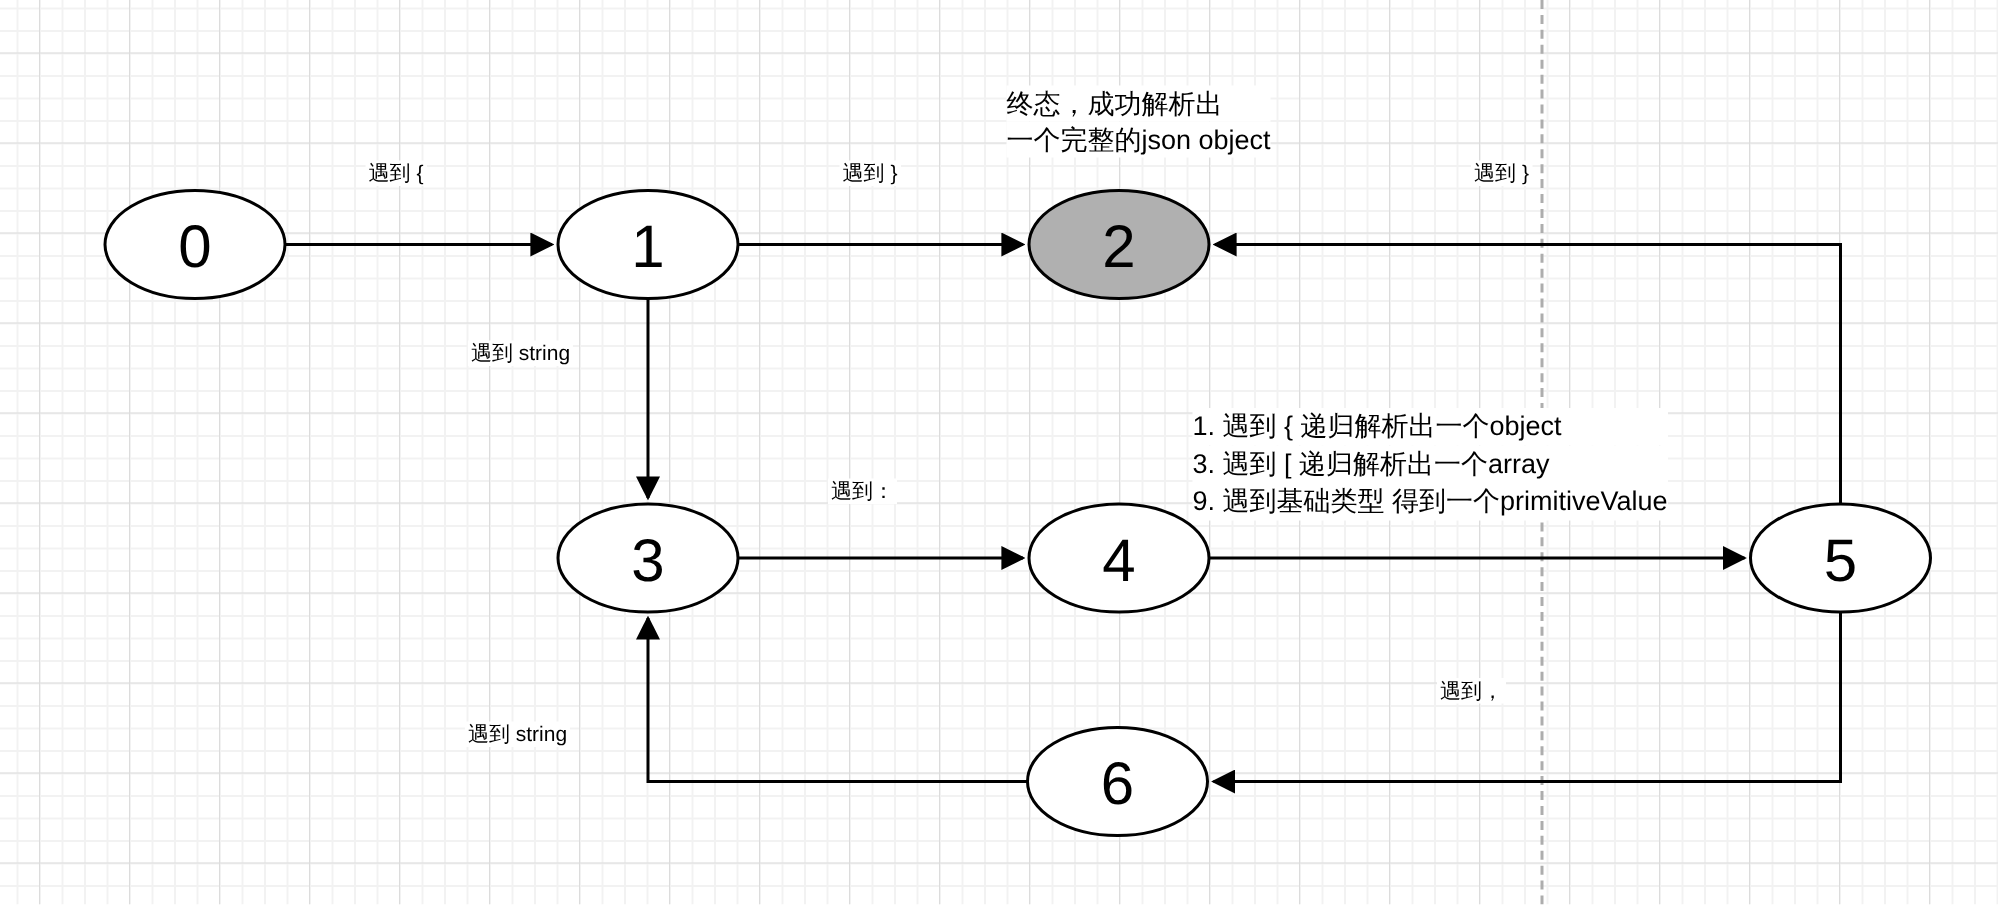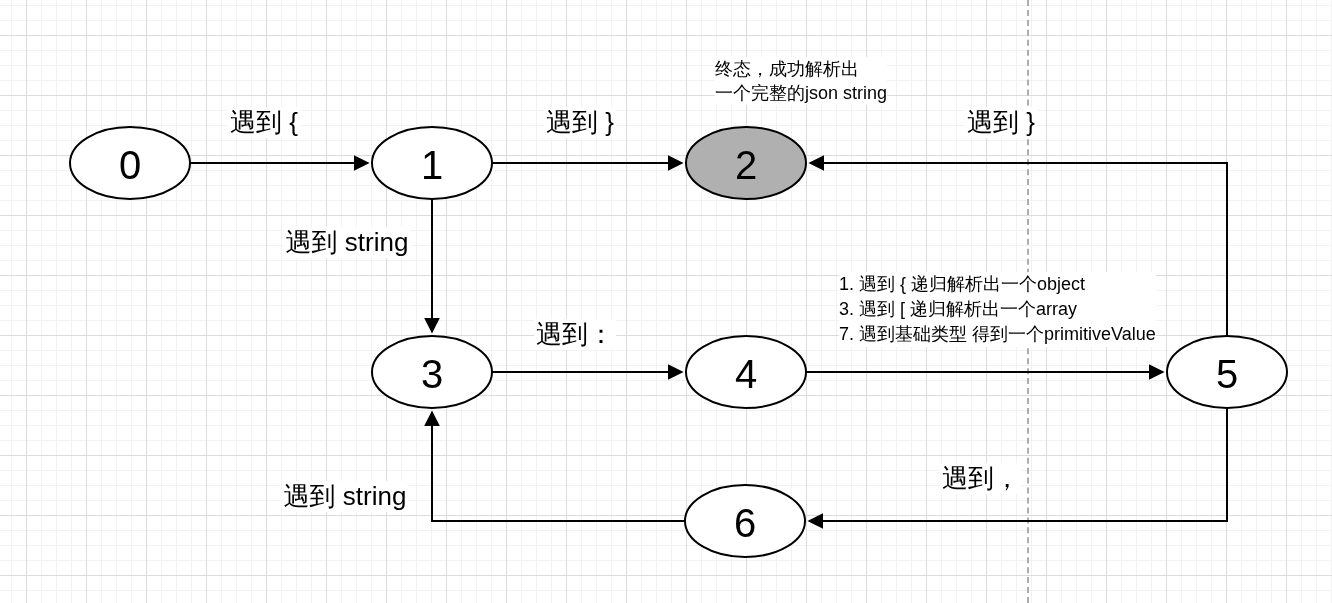--- a/index.html
+++ b/index.html
@@ -30,34 +30,34 @@
   .edge{stroke:var(--ink);stroke-width:2;fill:none;}
   .node-ellipse{stroke:var(--ink);stroke-width:2;}
   .node-label{
     font-family:"Liberation Sans","DejaVu Sans",sans-serif;
     font-size:40px;fill:var(--ink);
     text-anchor:middle;dominant-baseline:central;
   }
   .edge-label{
     position:absolute;
     transform:translateX(-50%);
-    font-size:26px;color:var(--ink);
+    font-size:14px;color:var(--ink);
     background:#ffffff;
     white-space:nowrap;
     line-height:1.2;
     padding:0 2px;
   }
   .annotation{
     position:absolute;
     font-size:18px;color:var(--ink);
     line-height:24px;
     white-space:nowrap;
   }
   .annotation span{display:inline-block;background:#ffffff;}
-  .annotation .line{display:block;margin-left:44px;}
+  .annotation .line{display:block;}
   .page-divider{
     position:absolute;
     top:0;bottom:0;
     left:1027px;width:0;
     border-left:2px dashed var(--divider);
   }
 </style>
 </head>
 <body>
 
@@ -109,27 +109,27 @@
       <ellipse class="node-ellipse" cx="745" cy="521" rx="60" ry="36" fill="#ffffff"></ellipse>
       <text class="node-label" x="745" y="523">6</text>
     </g>
   </svg>
 
   <div class="edge-label" style="left:264px;top:107px;">遇到 {</div>
   <div class="edge-label" style="left:580px;top:107px;">遇到 }</div>
   <div class="edge-label" style="left:1001px;top:107px;">遇到 }</div>
   <div class="edge-label" style="left:347px;top:227px;">遇到 string</div>
   <div class="edge-label" style="left:575px;top:319px;">遇到：</div>
-  <div class="edge-label" style="left:981px;top:463px;font-family:Liberation Serif, serif;">遇到，</div>
+  <div class="edge-label" style="left:981px;top:452px;">遇到，</div>
   <div class="edge-label" style="left:345px;top:481px;">遇到 string</div>
 
   <div class="annotation" style="left:671px;top:57px;">
     <span class="line">终态，成功解析出</span>
-    <span class="line">一个完整的json string</span>
+    <span class="line">一个完整的json object</span>
   </div>
 
   <div class="annotation" style="left:795px;top:272px;line-height:25px;">
     <span class="line">1. 遇到 { 递归解析出一个object</span>
     <span class="line">3. 遇到 [ 递归解析出一个array</span>
-    <span class="line">7. 遇到基础类型 得到一个primitiveValue</span>
+    <span class="line">9. 遇到基础类型 得到一个primitiveValue</span>
   </div>
 
 </div>
 
 </body></html>

